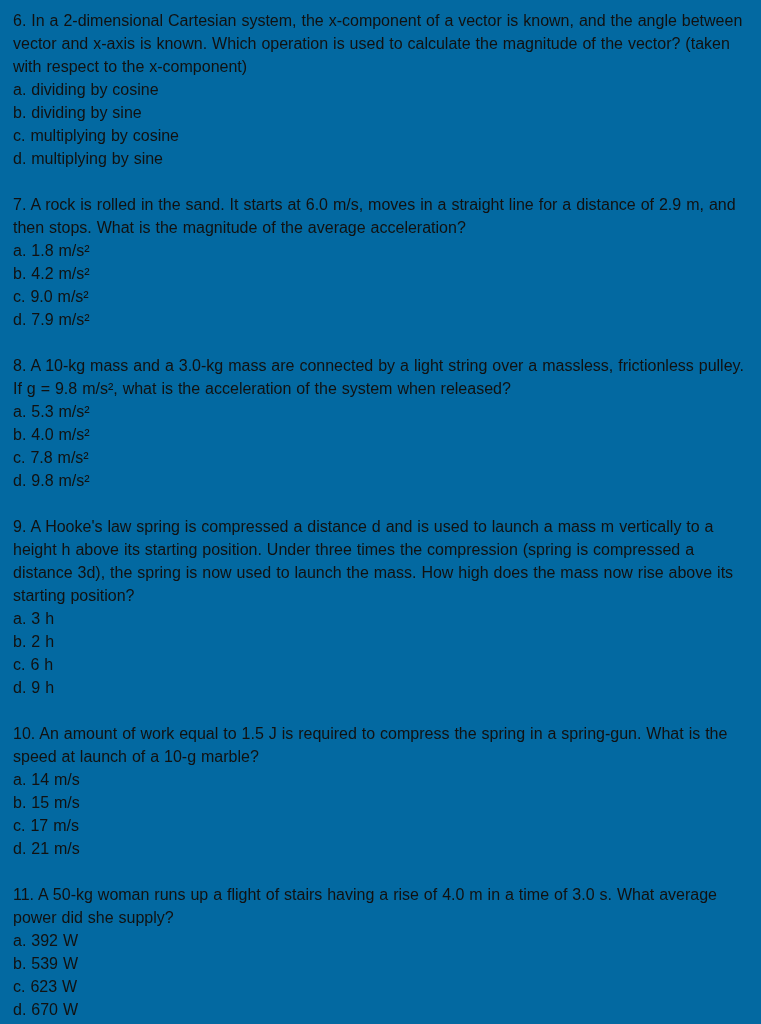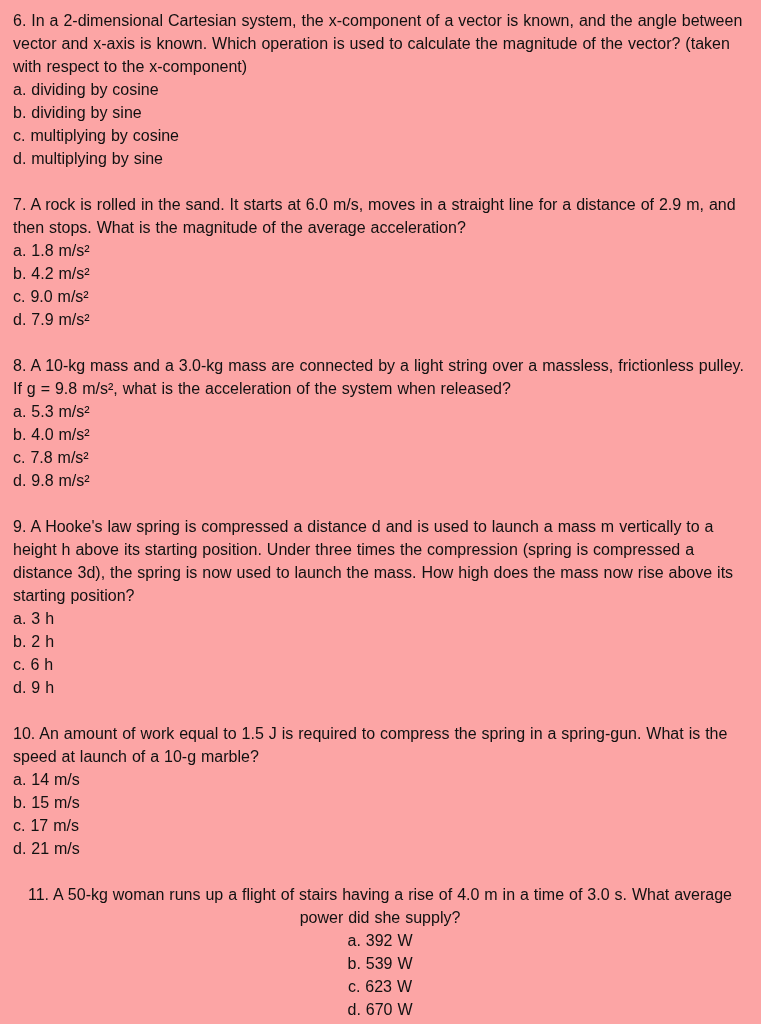--- a/index.html
+++ b/index.html
@@ -12,38 +12,37 @@
     height: 1024px;
     overflow: hidden;
     font-family: "Liberation Sans", sans-serif;
     color: #111111;
   }
   .page {
     box-sizing: border-box;
     width: 761px;
     height: 1024px;
     padding: 9px 14px 16px 13px;
-    background: #fca5a5;
+    background: #0369a1;
   }
   .question-block {
     margin: 0 0 23px 0;
     max-width: 734px;
   }
   .question-text, .option-line {
     margin: 0;
     padding: 0;
     font-size: 16px;
     line-height: 23px;
     font-weight: 400;
     color: #111111;
     word-spacing: 0.5px;
   }
   .question-block:last-child {
     margin-bottom: 0;
-    text-align: center;
   }
 </style>
 </head>
 <body>
 
 <main class="page">
   <div id="questions-container">
       <div class="question-block">
         <p class="question-text">6. In a 2-dimensional Cartesian system, the x-component of a vector is known, and the angle between vector and x-axis is known. Which operation is used to calculate the magnitude of the vector? (taken with respect to the x-component)</p>
         <p class="option-line">a. dividing by cosine</p>

